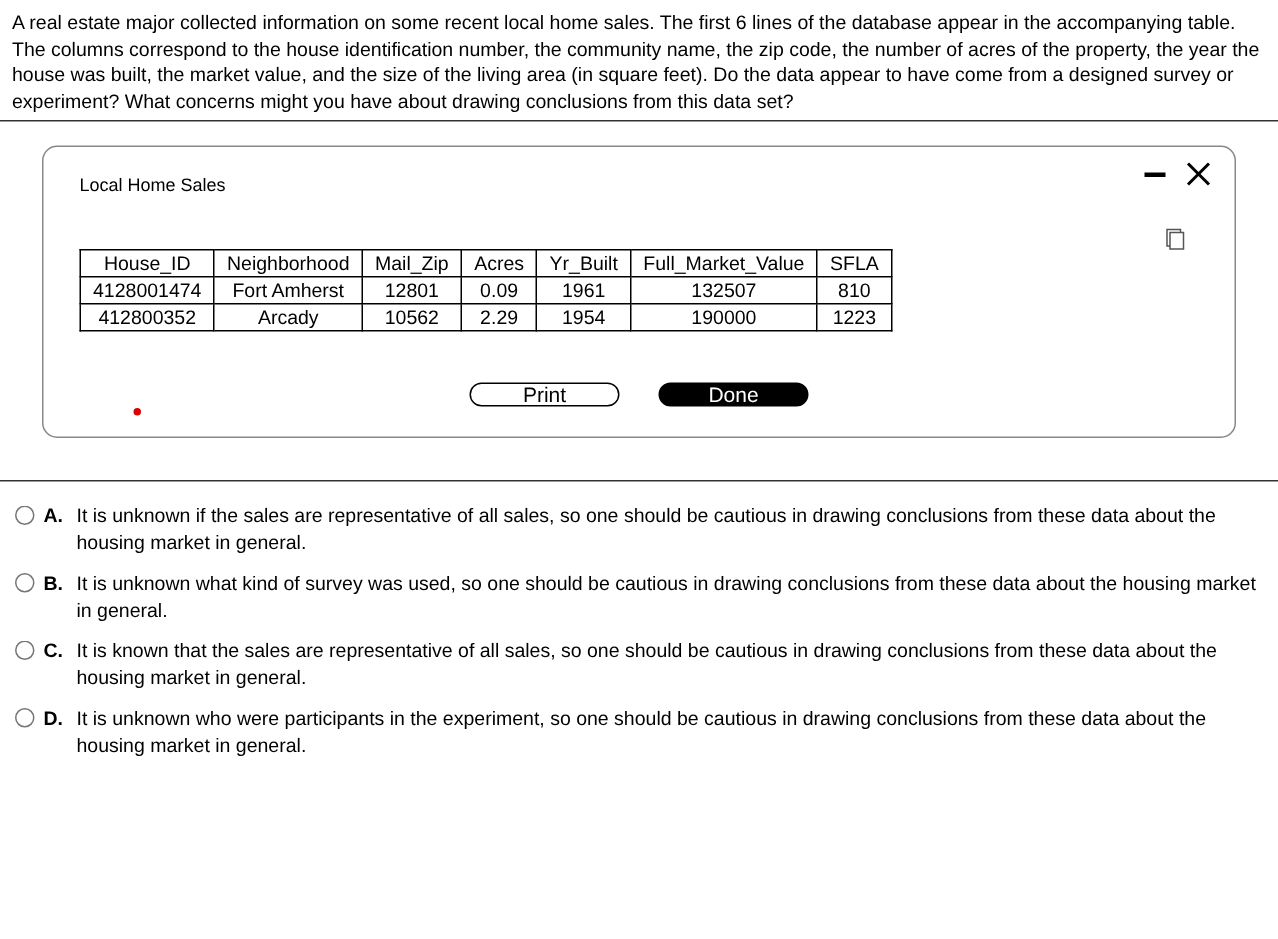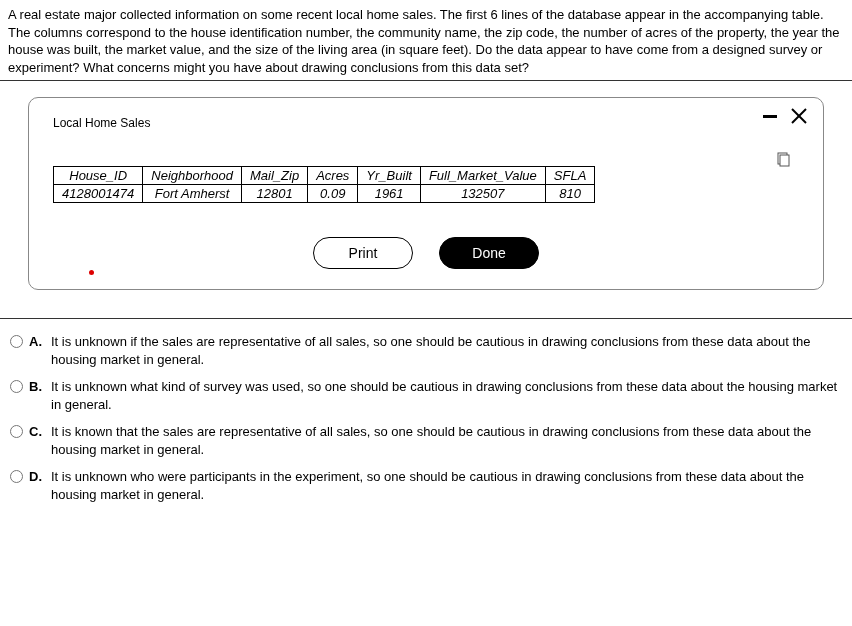--- a/index.html
+++ b/index.html
@@ -57,31 +57,30 @@
     }
     table {
       border-collapse: collapse;
       font-size: 13px;
     }
     th, td {
       border: 1px solid #000;
       padding: 1px 8px;
       text-align: center;
       white-space: nowrap;
-      font-style: italic;
     }
     th { font-weight: normal; }
     .btn-row {
       display: flex;
       justify-content: center;
       gap: 26px;
     }
     .btn {
       width: 100px;
-      height: 32px;
+      height: 16px;
       border-radius: 16px;
       font-size: 14px;
       display: flex;
       align-items: center;
       justify-content: center;
       cursor: pointer;
     }
     .btn-print {
       background: #fff;
       border: 1.5px solid #000;
@@ -165,20 +164,29 @@
         <tbody id="table-body">
             <tr>
               <td>4128001474</td>
               <td>Fort Amherst</td>
               <td>12801</td>
               <td>0.09</td>
               <td>1961</td>
               <td>132507</td>
               <td>810</td>
             </tr>
+            <tr>
+              <td>412800352</td>
+              <td>Arcady</td>
+              <td>10562</td>
+              <td>2.29</td>
+              <td>1954</td>
+              <td>190000</td>
+              <td>1223</td>
+            </tr>
           </tbody>
       </table>
     </div>
 
     <div class="btn-row">
       <div class="btn btn-print">Print</div>
       <div class="btn btn-done">Done</div>
     </div>
 
     <div class="red-dot"></div>

